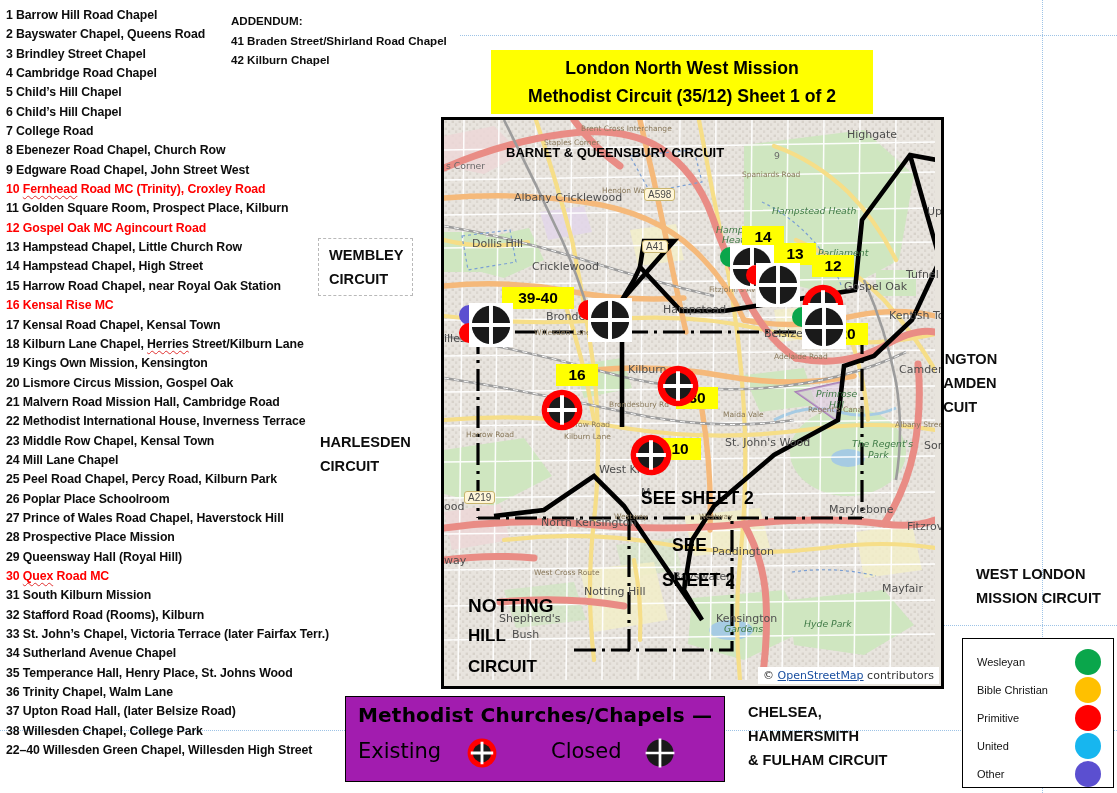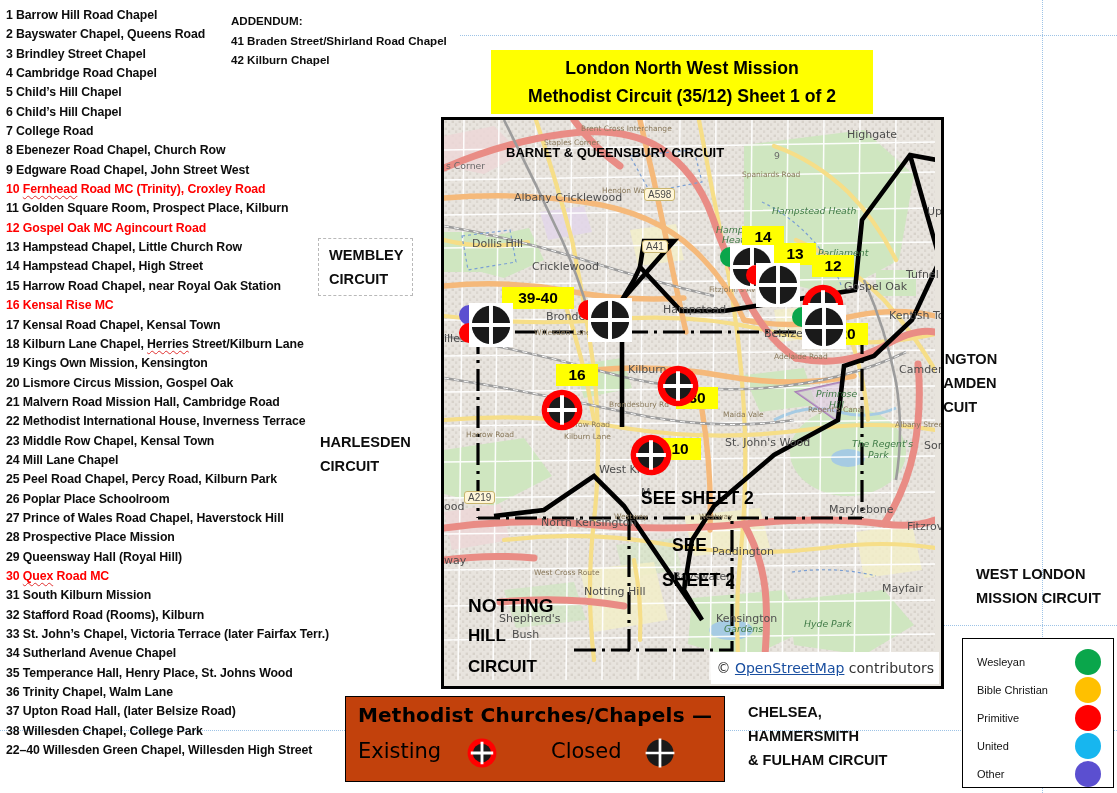--- a/index.html
+++ b/index.html
@@ -49,27 +49,27 @@
           border:1px solid #c9b56e;border-radius:3px;padding:0 3px;}
 
   .maptitle{position:absolute;font-weight:bold;color:#000;white-space:nowrap;}
 
   
   .mk{position:absolute;width:44px;height:44px;}
   .numbox{position:absolute;background:#ffff00;color:#000;font-weight:bold;
           font-size:15.5px;display:flex;align-items:center;justify-content:center;}
 
   
-  #attrib{position:absolute;right:2px;bottom:2px;background:#fff;padding:8px 5px;
-          font-size:14px;color:#333;font-family:"DejaVu Sans",sans-serif;white-space:nowrap;}
+  #attrib{position:absolute;right:2px;bottom:2px;background:#fff;padding:2px 5px;
+          font-size:11px;color:#333;font-family:"DejaVu Sans",sans-serif;white-space:nowrap;}
   #attrib u{color:#1a4fa0;}
 
   
   #legend-symbols{position:absolute;left:345px;top:696px;width:378px;height:84px;
-                  border:1.5px solid #000;background:#c2410c;text-align:center;}
+                  border:1.5px solid #000;background:#a21caf;text-align:center;}
   #legend-symbols .hdr{position:absolute;left:12px;top:6px;font-size:20px;font-weight:bold;
       color:#000;white-space:nowrap;letter-spacing:0.2px;
       font-family:"DejaVu Sans",sans-serif;}
   #legend-symbols .lbl{position:absolute;font-size:21px;color:#000;font-family:"DejaVu Sans",sans-serif;}
 
   
   #legend-denom{position:absolute;left:962px;top:638px;width:150px;height:148px;
                 border:1.5px solid #000;background:#fff;}
   .dn-row{position:relative;height:28px;display:flex;align-items:center;}
   .dn-row .dn-label{position:absolute;left:14px;font-size:11px;color:#111;}

